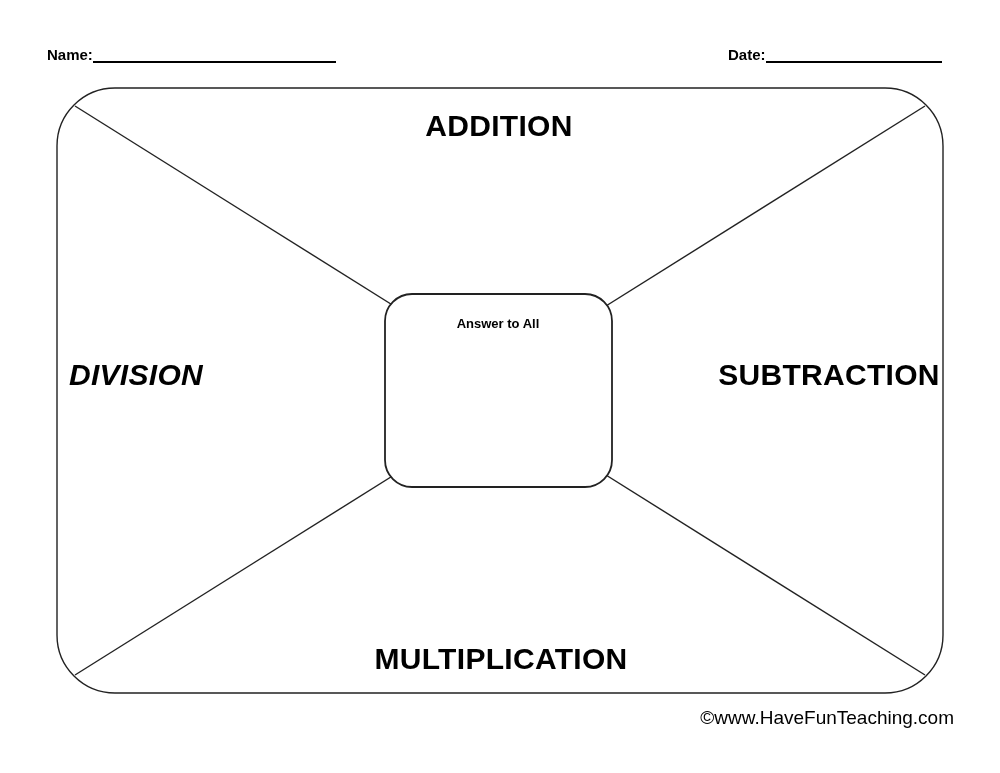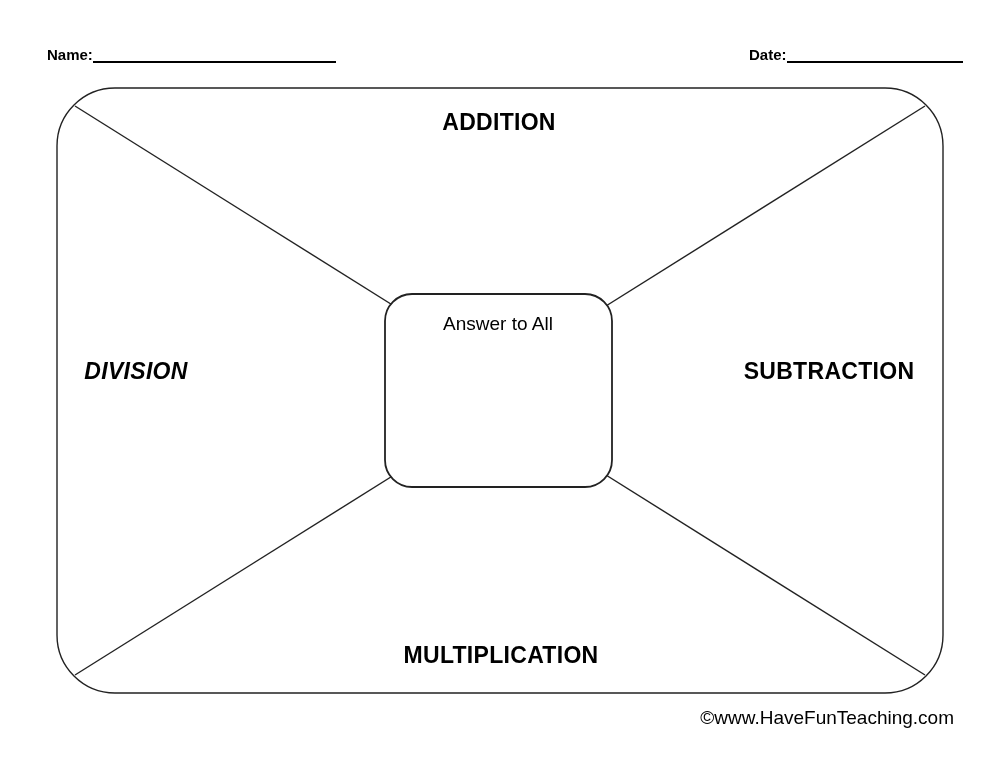--- a/index.html
+++ b/index.html
@@ -19,21 +19,21 @@
   .header-field {
     position: absolute;
     top: 45px;
     display: flex;
     align-items: flex-end;
     font-size: 15px;
     font-weight: bold;
     line-height: 17px;
   }
   .name-field { left: 47px; }
-  .date-field { left: 728px; margin-left: 21px; }
+  .date-field { left: 728px; }
   .blank-line {
     display: inline-block;
     height: 16px;
     border-bottom: 2px solid #000000;
   }
   .name-blank { width: 243px; }
   .date-blank { width: 176px; }
   .diagram {
     position: absolute;
     left: 0;
@@ -45,36 +45,36 @@
     stroke-width: 1.4;
   }
   .center-box {
     fill: #ffffff;
     stroke: #222222;
     stroke-width: 1.8;
   }
   .section-label {
     position: absolute;
     transform: translateX(-50%);
-    font-size: 23px;
+    font-size: 30px;
     font-weight: bold;
     white-space: nowrap;
     letter-spacing: 0.3px;
   }
   .label-top { left: 499px; top: 109px; }
   .label-left { left: 136px; top: 358px; font-style: italic; }
   .label-right { left: 829px; top: 358px; }
   .label-bottom { left: 501px; top: 642px; }
   .center-label {
     position: absolute;
     left: 498px;
     top: 312px;
     transform: translateX(-50%);
-    font-size: 19px;
-    font-weight: normal;
+    font-size: 13px;
+    font-weight: bold;
     line-height: 24px;
     text-align: center;
     white-space: nowrap;
   }
   .credit {
     position: absolute;
     right: 46px;
     top: 707px;
     font-size: 19px;
     font-weight: normal;

